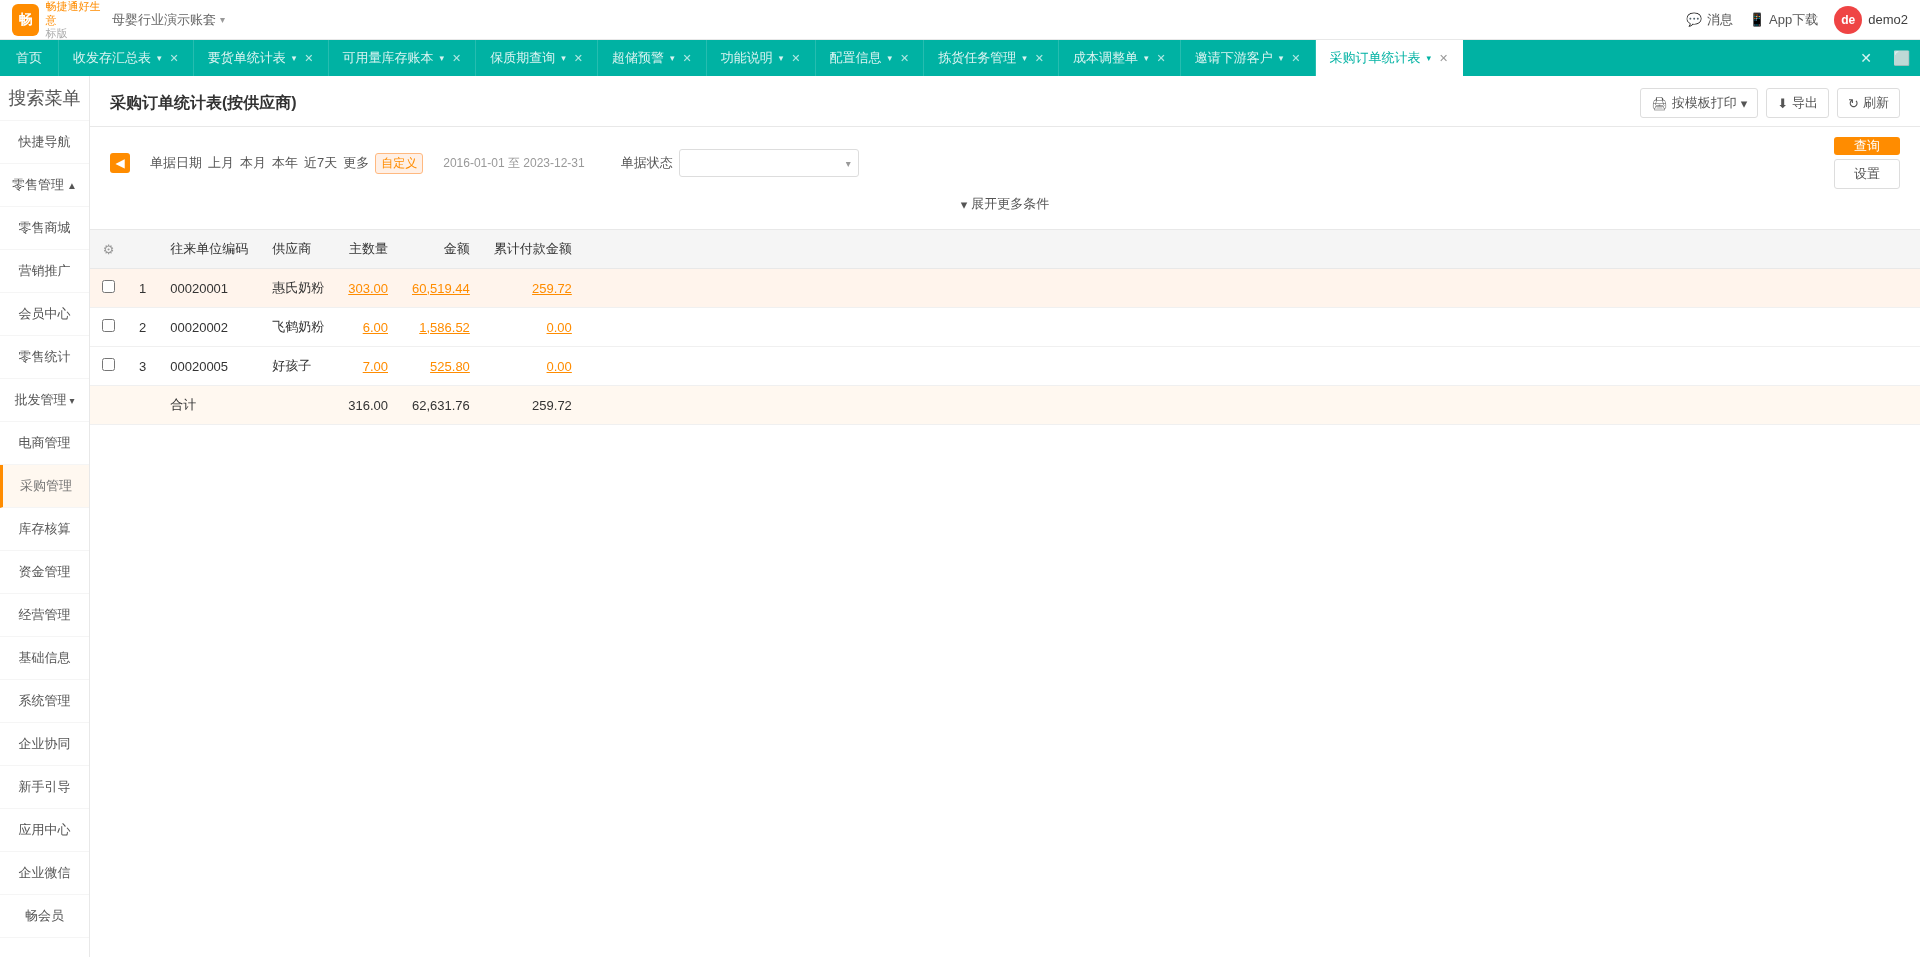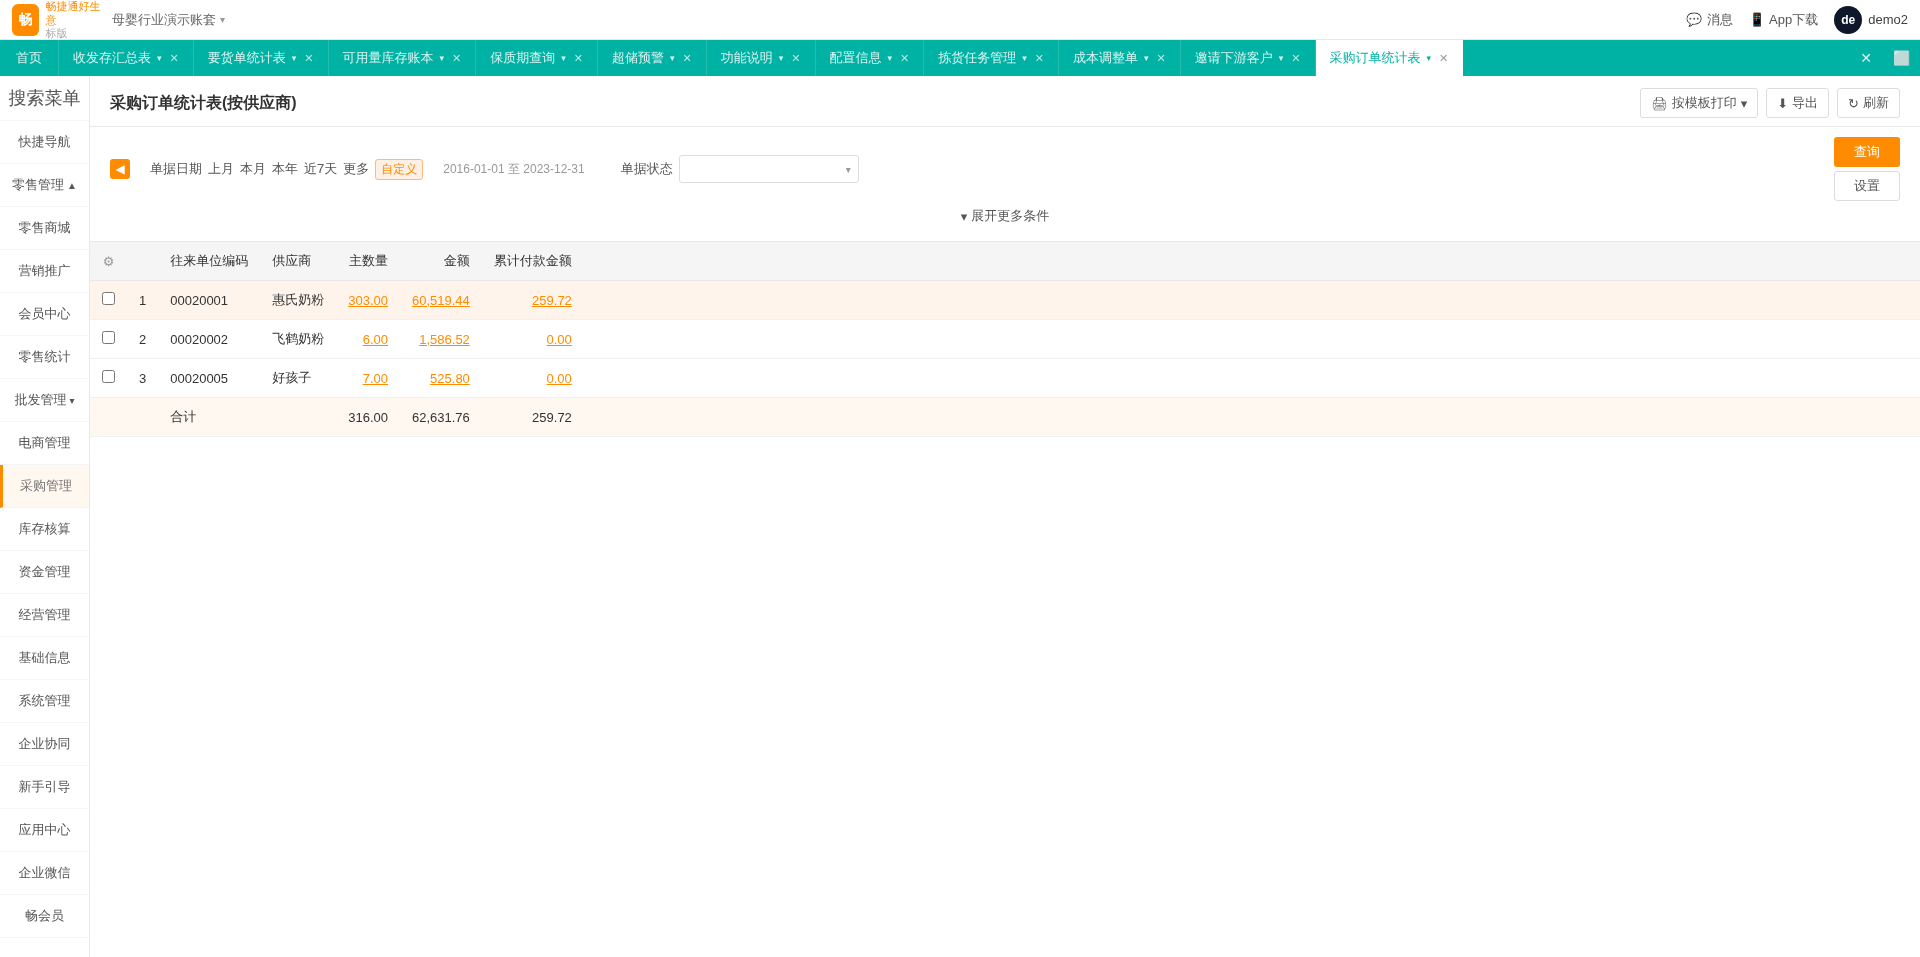--- a/index.html
+++ b/index.html
@@ -8,21 +8,21 @@
     
     .top-bar { height: 40px; background: #fff; display: flex; align-items: center; padding: 0 12px; border-bottom: 1px solid #e8e8e8; position: relative; }
     .logo-area { display: flex; align-items: center; gap: 6px; width: 90px; }
     .logo-icon { width: 32px; height: 32px; background: #ff8c00; border-radius: 6px; display: flex; align-items: center; justify-content: center; color: white; font-size: 14px; font-weight: bold; }
     .logo-text { font-size: 11px; color: #ff8c00; line-height: 1.2; }
     .breadcrumb-area { flex: 1; display: flex; align-items: center; padding-left: 10px; }
     .breadcrumb-selector { display: flex; align-items: center; gap: 4px; color: #666; font-size: 13px; cursor: pointer; }
     .breadcrumb-arrow { color: #999; font-size: 10px; }
     .top-right { display: flex; align-items: center; gap: 16px; margin-left: auto; }
     .top-action { display: flex; align-items: center; gap: 4px; color: #555; font-size: 13px; cursor: pointer; }
-    .user-avatar { width: 28px; height: 28px; border-radius: 50%; background: #0f172a; display: flex; align-items: center; justify-content: center; color: white; font-size: 12px; font-weight: bold; }
+    .user-avatar { width: 28px; height: 28px; border-radius: 50%; background: #ef4444; display: flex; align-items: center; justify-content: center; color: white; font-size: 12px; font-weight: bold; }
     .user-name { font-size: 13px; color: #404040; }
 
     
     .nav-tabs { height: 36px; background: #00b2a3; display: flex; align-items: flex-end; padding: 0 0; overflow: hidden; }
     .nav-tab { height: 36px; padding: 0 14px; display: flex; align-items: center; gap: 6px; color: rgba(255,255,255,0.85); font-size: 13px; cursor: pointer; white-space: nowrap; border-right: 1px solid rgba(255,255,255,0.15); position: relative; }
     .nav-tab.active { background: #fff; color: #00b2a3; font-weight: 500; }
     .nav-tab .close-btn { font-size: 11px; color: rgba(255,255,255,0.7); cursor: pointer; margin-left: 2px; }
     .nav-tab.active .close-btn { color: #999; }
     .nav-tab .drop-arrow { font-size: 9px; }
     .nav-tab-home { padding: 0 16px; }
@@ -59,21 +59,21 @@
     .date-shortcut { font-size: 13px; color: #555; cursor: pointer; }
     .date-custom-badge { background: #fff0e6; color: #ff8c00; border: 1px solid #ffb980; border-radius: 3px; padding: 1px 5px; font-size: 12px; cursor: pointer; }
     .filter-select-wrapper { position: relative; display: flex; align-items: center; }
     .filter-select { height: 28px; padding: 0 24px 0 8px; border: 1px solid #ddd; border-radius: 3px; background: #fff; font-size: 13px; color: #555; appearance: none; min-width: 180px; }
     .select-arrow { position: absolute; right: 8px; color: #999; font-size: 10px; pointer-events: none; }
     .filter-input { height: 28px; padding: 0 8px; border: 1px solid #ddd; border-radius: 3px; font-size: 13px; color: #555; width: 200px; }
     .expand-row { display: flex; justify-content: center; padding: 6px; }
     .expand-btn { display: flex; align-items: center; gap: 4px; color: #555; font-size: 13px; cursor: pointer; }
 
     
-    .search-btn { background: #ff8c00; color: #fff; border: none; padding: 6px 20px; border-radius: 3px; font-size: 13px; cursor: pointer; }
+    .search-btn { background: #ff8c00; color: #fff; border: none; padding: 0 20px; border-radius: 3px; font-size: 13px; cursor: pointer; }
     .settings-btn { background: #fff; color: #555; border: 1px solid #ddd; padding: 5px 0; border-radius: 3px; font-size: 13px; cursor: pointer; }
     .search-settings-col { display: flex; flex-direction: column; gap: 4px; margin-left: auto; }
 
     
     .table-wrapper { flex: 1; overflow-y: auto; background: #fff; margin: 0; }
     table { width: 100%; border-collapse: collapse; }
     thead tr { background: #f5f5f5; }
     th { padding: 10px 12px; text-align: left; font-size: 13px; font-weight: 500; color: #333; border-bottom: 1px solid #e8e8e8; white-space: nowrap; }
     td { padding: 10px 12px; font-size: 13px; color: #333; border-bottom: 1px solid #f0f0f0; white-space: nowrap; }
     .td-num { text-align: right; }

